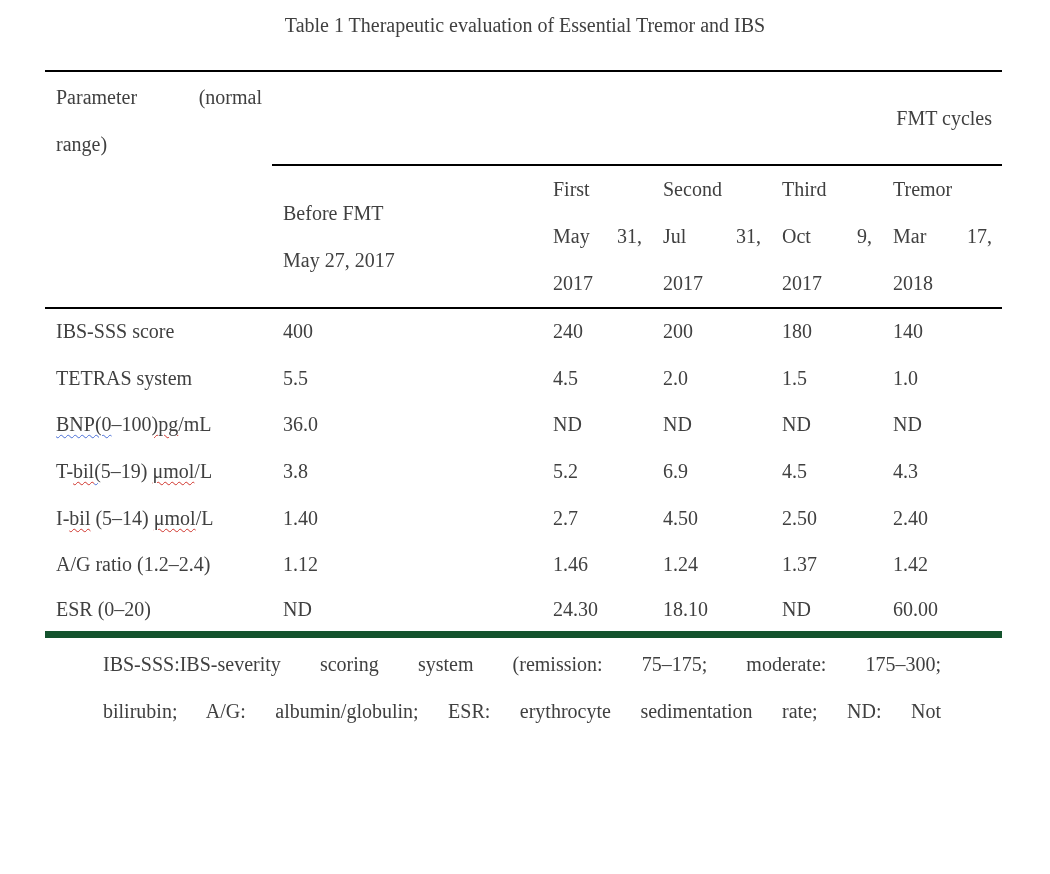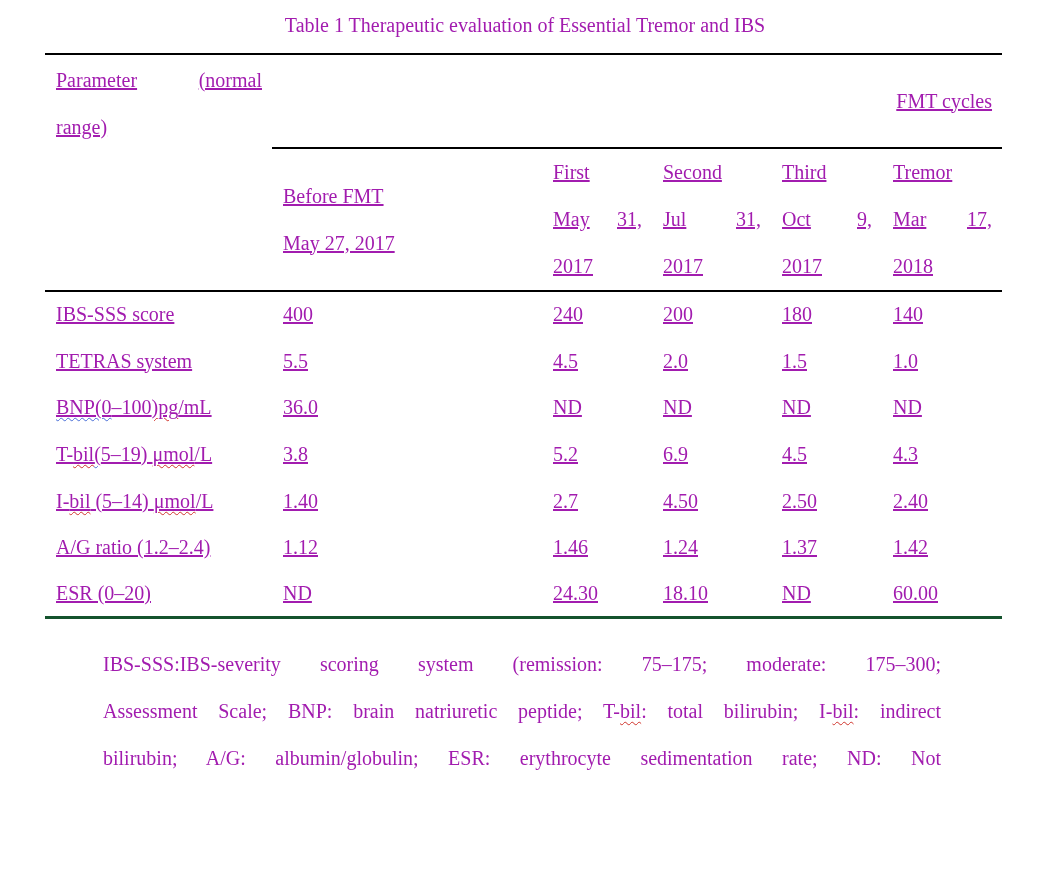--- a/index.html
+++ b/index.html
@@ -1,28 +1,28 @@
 <!DOCTYPE html>
 <html><head>
 <meta charset="utf-8">
 <style>
   html,body { margin:0; padding:0; background:#ffffff; }
   .page {
     position:relative; width:1050px; height:874px; background:#ffffff;
-    font-family:"Liberation Serif", serif; font-size:20px; color:#a21caf;
+    font-family:"Liberation Serif", serif; font-size:20px; color:#404040;
     overflow:hidden;
   }
   .caption {
     position:absolute; top:10px; left:0; width:100%;
     text-align:center; line-height:30px; white-space:nowrap;
   }
   table.eval {
-    position:absolute; left:45px; top:53px; width:957px;
+    position:absolute; left:45px; top:70px; width:957px;
     table-layout:fixed; border-collapse:collapse;
-    border-top:2px solid #000; border-bottom:3px solid #14532d;text-decoration:underline;
+    border-top:2px solid #000; border-bottom:7px solid #14532d;
   }
   th, td {
     font-weight:normal; text-align:left;
     padding:0 10px 0 11px; vertical-align:middle;
     overflow:hidden; white-space:nowrap;
   }
   tr.r1 { height:94px; }
   tr.r2 { height:142px; }
   tbody tr { height:46.7px; }
   .param-th {
@@ -173,17 +173,16 @@
         <td>24.30</td>
         <td>18.10</td>
         <td>ND</td>
         <td>60.00</td>
       </tr>
     </tbody>
   </table>
 
   <div class="footnote">
     <div class="fl j">IBS-SSS:IBS-severity scoring system (remission: 75–175; moderate: 175–300;</div>
-    <div class="fl j"><span>Assessment Scale; BNP: brain natriuretic peptide; T-</span><span class="sq-red">bil</span><span>: total bilirubin; I-</span><span class="sq-red">bil</span><span>: indirect</span></div>
     <div class="fl j">bilirubin; A/G: albumin/globulin; ESR: erythrocyte sedimentation rate; ND: Not</div>
   </div>
 
 </div>
 
 </body></html>

